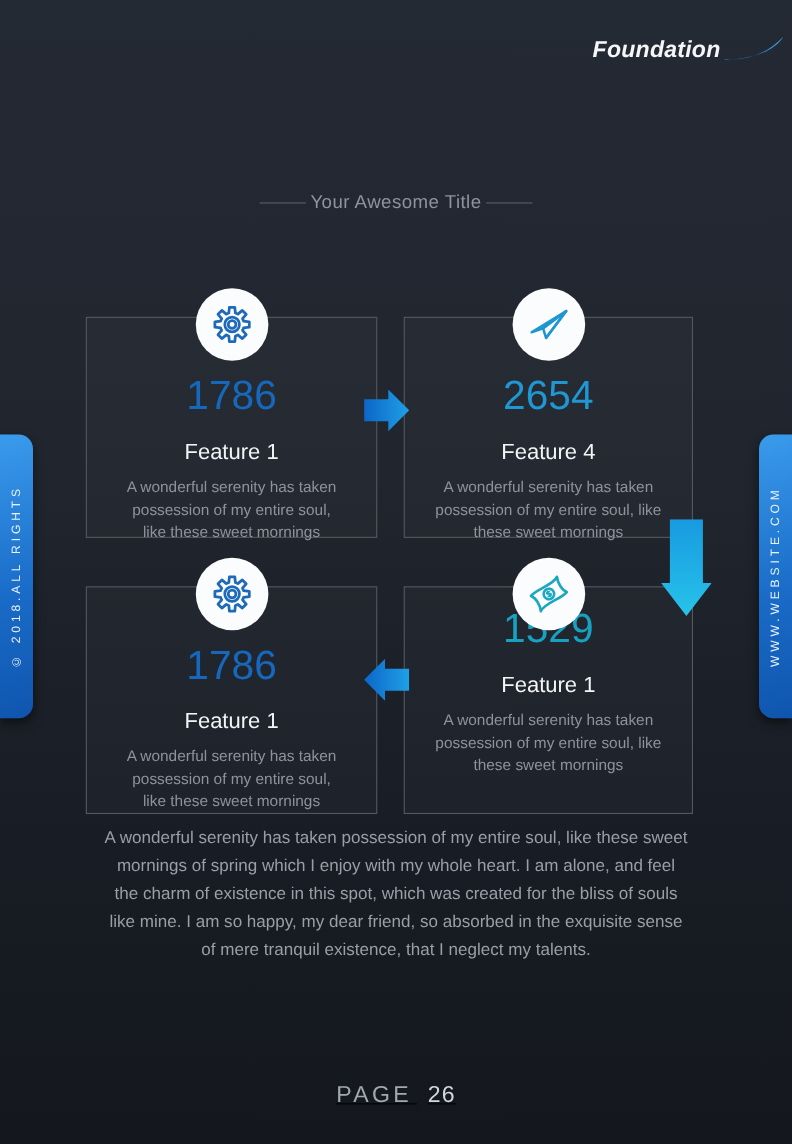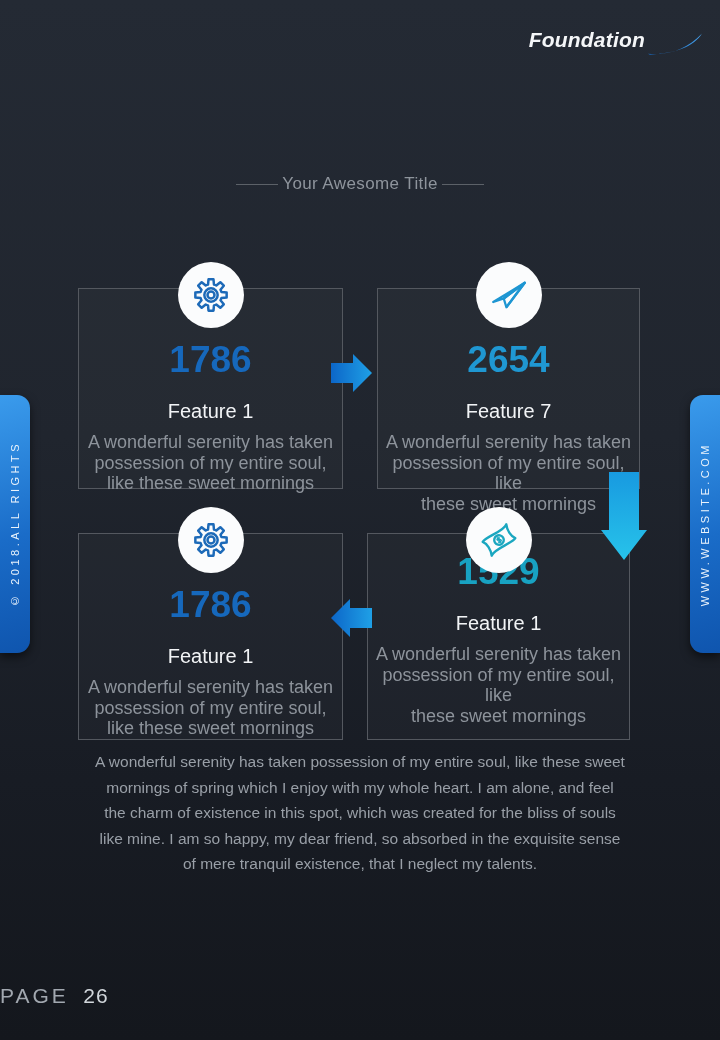--- a/index.html
+++ b/index.html
@@ -2,61 +2,61 @@
 <html><head>
 <meta charset="utf-8">
 <style>
   html,body{margin:0;padding:0;background:#0b0d11;}
   .page{
     position:relative;width:720px;height:1040px;overflow:hidden;
     background:linear-gradient(180deg,#242a34 0%,#20252e 42%,#181c24 75%,#14171d 100%);
     font-family:"Liberation Sans",sans-serif;
   }
   
-  .logo{position:absolute;top:22px;right:17px;display:flex;align-items:center;}
+  .logo{position:absolute;top:22px;right:7px;display:flex;align-items:flex-end;}
   .logo-text{color:#f4f6f8;font-size:21px;font-weight:bold;font-style:italic;letter-spacing:.2px;}
   .logo-swoosh{margin-left:2px;margin-top:10px;}
   
   .title{position:absolute;top:108px;left:0;width:100%;text-align:center;color:#fbfcfd;
     font-size:46px;font-weight:bold;letter-spacing:.5px;}
   .subtitle-row{position:absolute;top:174px;left:0;width:100%;display:flex;align-items:center;justify-content:center;gap:4px;}
   .subtitle-line{width:42px;height:1px;background:#5c6168;}
   .subtitle{color:#8e949c;font-size:17px;letter-spacing:.4px;}
   
   .card{position:absolute;border:1px solid #54585f;background:rgba(255,255,255,0.022);text-align:center;}
   .card-tl{left:78px;top:288px;width:263px;height:199px;}
-  .card-tr{left:377px;top:288px;width:261px;height:199px;text-align:center;}
+  .card-tr{left:367px;top:288px;width:261px;height:199px;text-align:center;}
   .card-bl{left:78px;top:533px;width:263px;height:205px;}
   .card-br{left:367px;top:533px;width:261px;height:205px;}
   .icon-circle{position:absolute;top:-27px;left:50%;transform:translateX(-50%);
     width:66px;height:66px;border-radius:50%;background:#fbfcfd;
     display:flex;align-items:center;justify-content:center;}
-  .card-number{margin-top:52px;font-size:37px;font-weight:bold;line-height:1;}
+  .card-number{margin-top:52px;font-size:37px;font-weight:normal;line-height:1;}
   .card-title{margin-top:21px;color:#f2f4f6;font-size:20px;line-height:1.2;}
-  .card-desc{margin-top:9px;color:#8d939b;font-size:18px;line-height:20.5px;white-space:pre-line;}
+  .card-desc{margin-top:9px;color:#8d939b;font-size:14px;line-height:20.5px;white-space:pre-line;}
   
   .arrow{position:absolute;}
   .arrow-right{left:331px;top:354px;}
   .arrow-down{left:601px;top:472px;}
   .arrow-left{left:331px;top:599px;}
   
   .side-tab{position:absolute;width:30px;height:258px;top:395px;
     display:flex;align-items:center;justify-content:center;
     box-shadow:0 4px 10px rgba(0,0,0,0.55);}
   .side-tab-left{left:0;border-radius:0 13px 13px 0;
     background:linear-gradient(165deg,#3a9bec 0%,#1a6cc8 55%,#0f55ae 100%);}
   .side-tab-right{right:0;border-radius:13px 0 0 13px;
     background:linear-gradient(165deg,#3a9bec 0%,#1a6cc8 55%,#0f55ae 100%);}
   .side-tab span{writing-mode:vertical-rl;transform:rotate(180deg);
     color:#eaf3fc;font-size:11px;letter-spacing:3.5px;white-space:nowrap;}
   
   .body-par{position:absolute;top:749px;left:50%;transform:translateX(-50%);
     width:600px;text-align:center;color:#999fa7;font-size:15.5px;line-height:25.5px;white-space:pre-line;}
   
-  .footer{position:absolute;top:984px;left:0;width:100%;}
+  .footer{position:absolute;top:984px;left:0;width:100%;text-align:center;text-decoration:underline;}
   .footer .pg{color:#a2a8b0;font-size:21px;letter-spacing:3px;}
   .footer .num{color:#d2d7dc;font-size:21px;margin-left:10px;letter-spacing:1px;}
 </style>
 </head>
 <body>
 
 <div class="page">
 
   <div class="logo">
     <span class="logo-text">Foundation</span>
@@ -94,21 +94,21 @@
 
   <div class="card card-tr">
     <div class="icon-circle">
       <svg width="42" height="42" viewBox="-24 -24 48 48" fill="none" stroke="#1e96d2" stroke-width="2.6" stroke-linejoin="round">
         <path d="M18,-14 L-18,8 L-6,4 Z"></path>
         <path d="M18,-14 L-6,4 L-3,14 L3,6 Z"></path>
         <path d="M18,-14 L-3,14"></path>
       </svg>
     </div>
     <div class="card-number" style="color: rgb(31, 151, 210);">2654</div>
-    <div class="card-title">Feature 7</div>
+    <div class="card-title">Feature 4</div>
     <div class="card-desc">A wonderful serenity has taken
 possession of my entire soul, like
 these sweet mornings</div>
   </div>
 
   <div class="card card-bl">
     <div class="icon-circle">
       <svg width="40" height="40" viewBox="-24 -24 48 48" fill="none" stroke="#1d6ab8" stroke-width="3" stroke-linejoin="round">
         <path d="M12.5,-3.58 L18.77,-2.97 L18.77,2.97 L12.5,3.58 A13,13 0 0 1 11.37,6.31 L15.37,11.17 L11.17,15.37 L6.31,11.37 A13,13 0 0 1 3.58,12.5 L2.97,18.77 L-2.97,18.77 L-3.58,12.5 A13,13 0 0 1 -6.31,11.37 L-11.17,15.37 L-15.37,11.17 L-11.37,6.31 A13,13 0 0 1 -12.5,3.58 L-18.77,2.97 L-18.77,-2.97 L-12.5,-3.58 A13,13 0 0 1 -11.37,-6.31 L-15.37,-11.17 L-11.17,-15.37 L-6.31,-11.37 A13,13 0 0 1 -3.58,-12.5 L-2.97,-18.77 L2.97,-18.77 L3.58,-12.5 A13,13 0 0 1 6.31,-11.37 L11.17,-15.37 L15.37,-11.17 L11.37,-6.31 A13,13 0 0 1 12.5,-3.58 Z"></path>
         <circle cx="0" cy="0" r="8"></circle>

